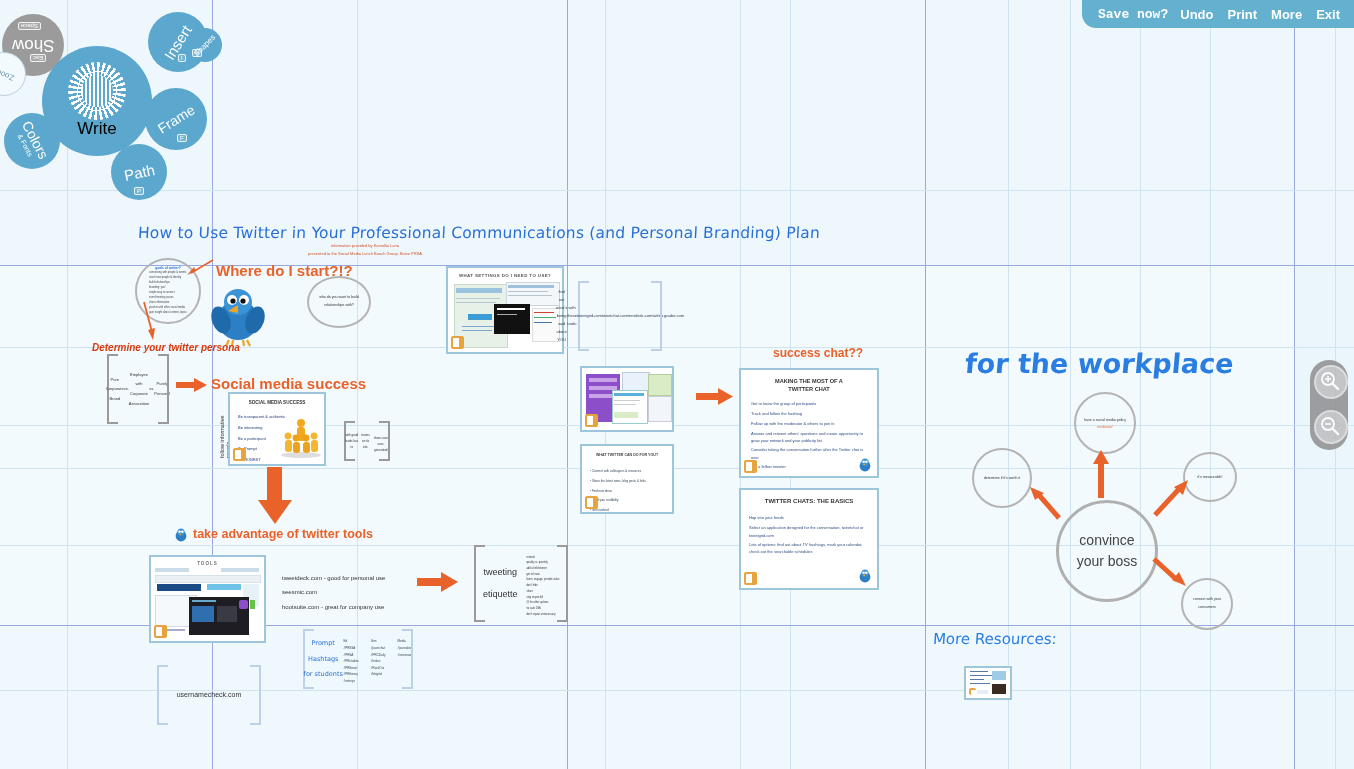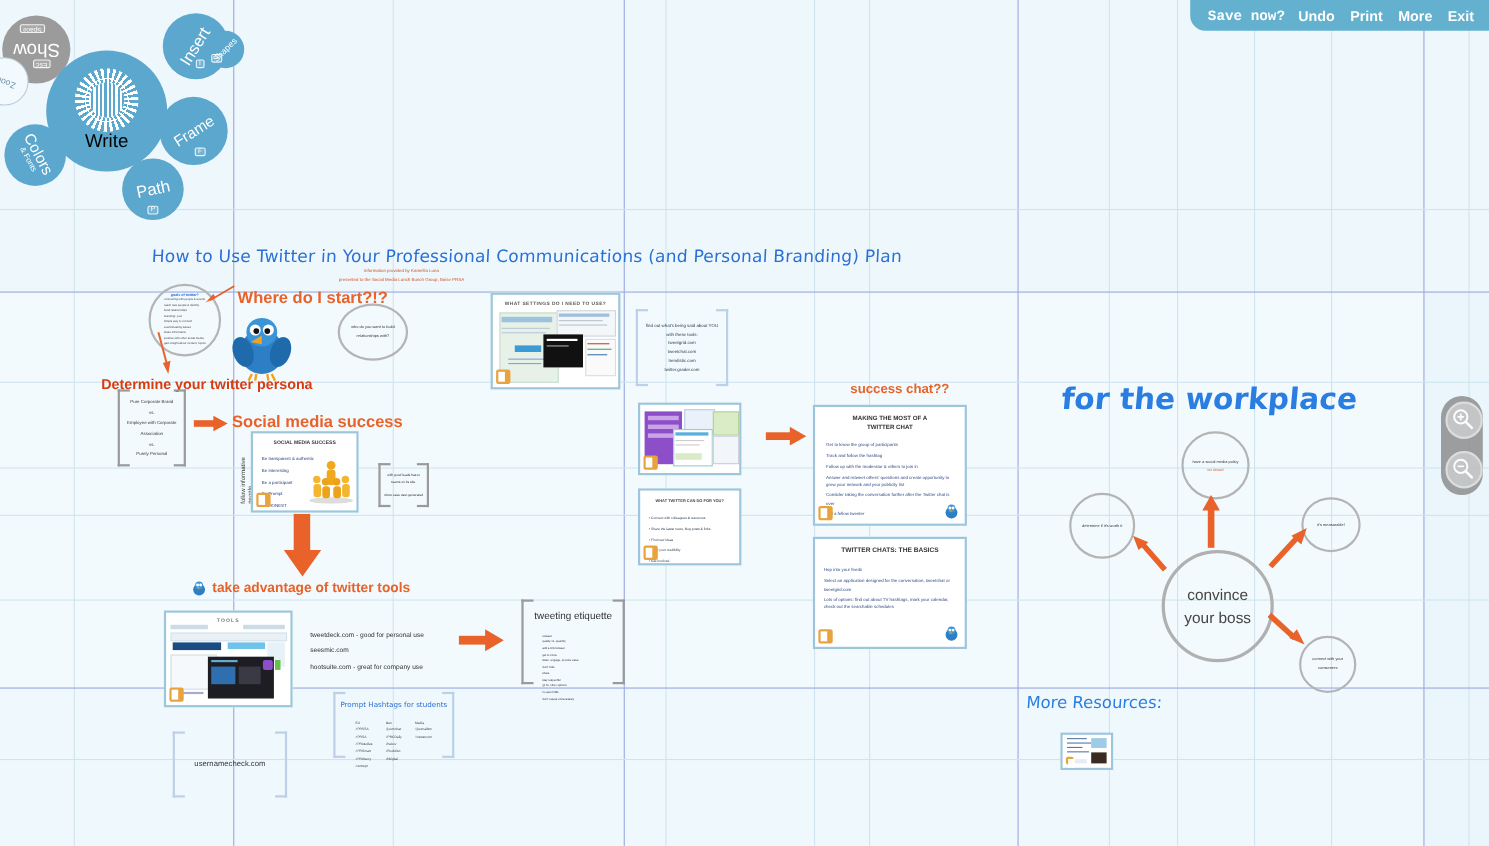--- a/index.html
+++ b/index.html
@@ -65,27 +65,27 @@
   .zin{top:5px;} .zout{top:50px;}
   .zbtn svg{position:absolute;left:4px;top:4px;}
 
   
   .t-title{position:absolute;left:138px;top:224px;font-size:15.5px;color:#2a6fd6;
      font-family:"DejaVu Sans",sans-serif;letter-spacing:.2px;white-space:nowrap;
      transform:skewX(-3deg);}
   .t-sub{position:absolute;left:265px;top:242px;font-size:4px;color:#d1502a;width:200px;
      text-align:center;line-height:1.9;}
   .t-orange-big{position:absolute;color:#e8622a;font-weight:bold;white-space:nowrap;}
-  .t-red-small{position:absolute;color:#d63c10;font-size:13px;font-weight:bold;white-space:nowrap;}
+  .t-red-small{position:absolute;color:#d63c10;font-size:10px;font-weight:bold;white-space:nowrap;font-style:italic;}
   .bracket{position:absolute;}
   .bracket:before,.bracket:after{content:"";position:absolute;top:0;bottom:0;width:9px;
      border:2px solid #9a9a9a;}
   .bracket:before{left:0;border-right:none;}
   .bracket:after{right:0;border-left:none;}
-  .bracket .inner{position:absolute;inset:0;display:flex;flex-direction:column;
+  .bracket .inner{position:absolute;inset:0;display:flex;flex-direction:row;
      align-items:center;justify-content:center;font-size:4px;color:#333;line-height:2.4;text-align:center;}
   .bracket-blue:before,.bracket-blue:after{border-color:#bcd0e8;}
   .circle-txt{position:absolute;border-radius:50%;border:2px solid #b4b4b4;
      display:flex;flex-direction:column;align-items:center;justify-content:center;
      text-align:center;color:#333;}
   .thumb{position:absolute;background:#fff;border:2px solid #9dc6dd;overflow:hidden;}
   .thumb .ttl{position:absolute;left:0;right:0;text-align:center;color:#333;font-weight:bold;}
   .thumb .bullets{position:absolute;color:#24407a;}
   .thumb .bullets div{white-space:nowrap;margin-bottom:2px;}
   .pptlogo{position:absolute;left:3px;bottom:3px;width:13px;height:13px;background:#e8a33d;

